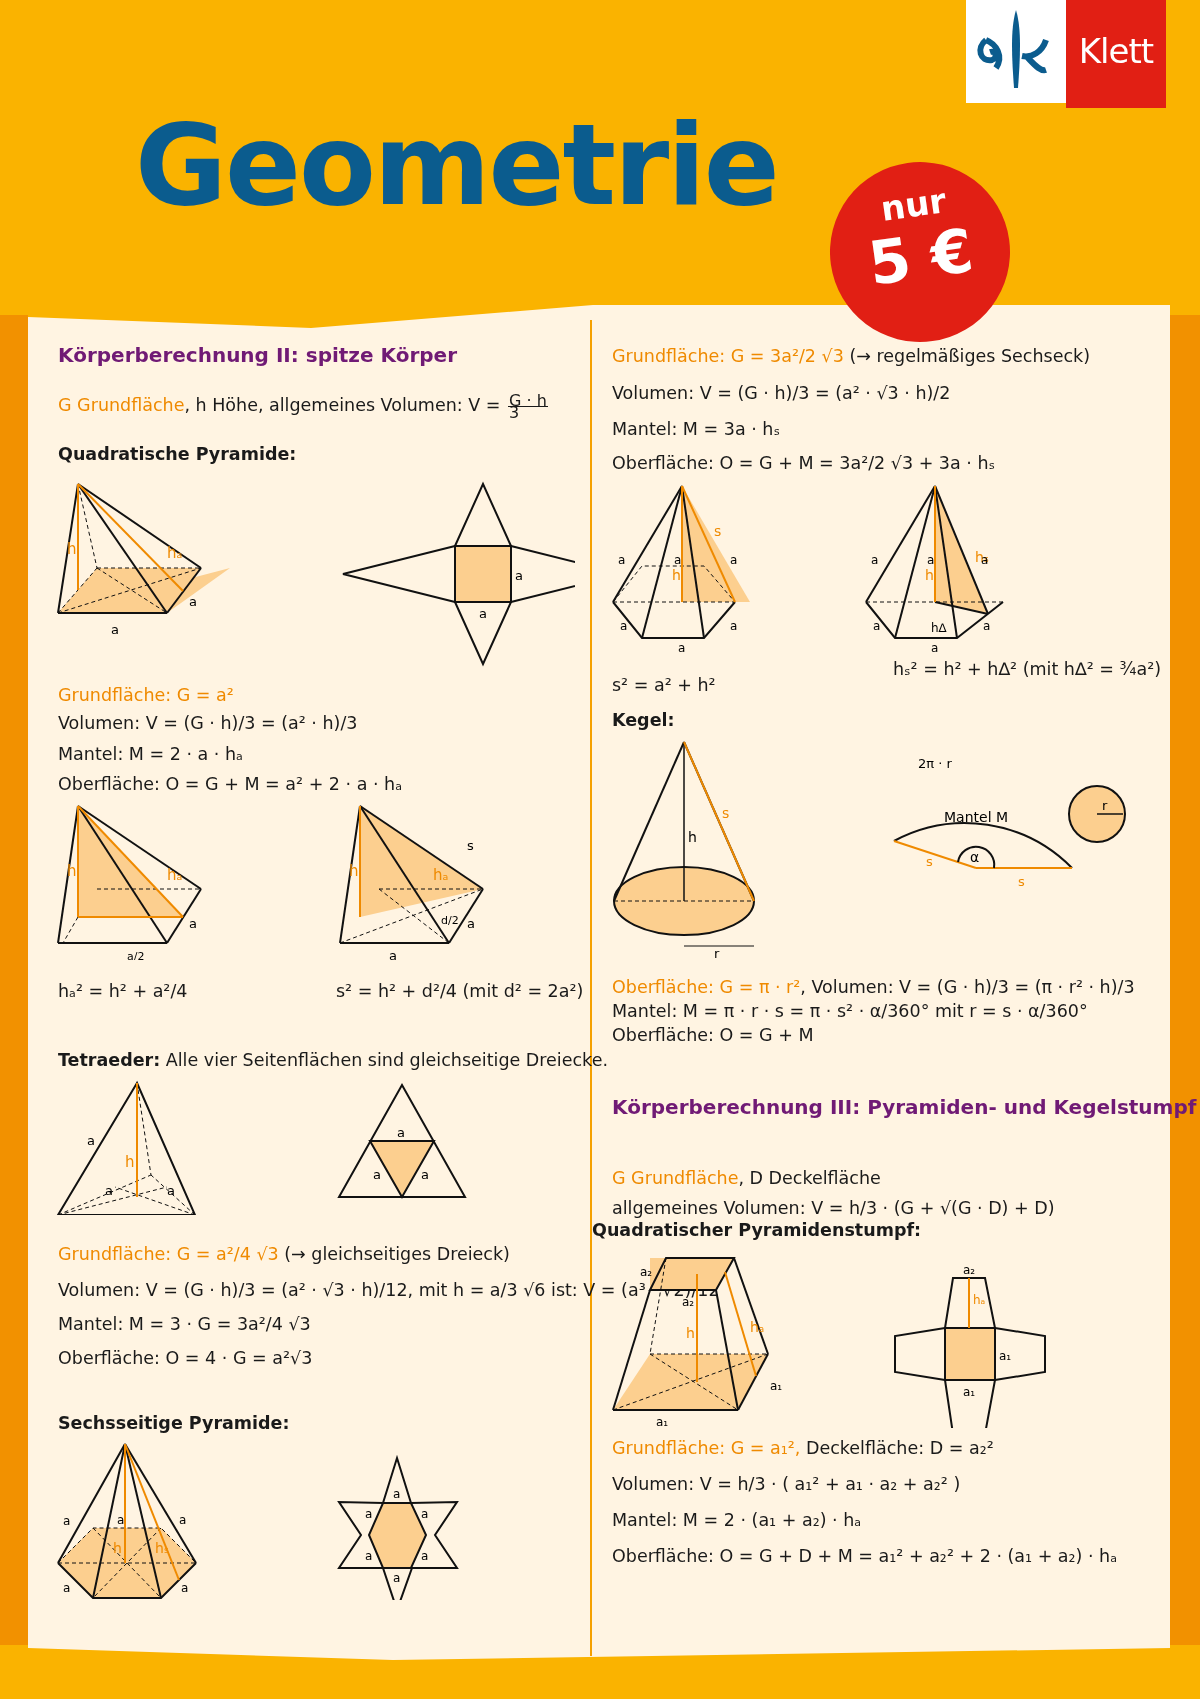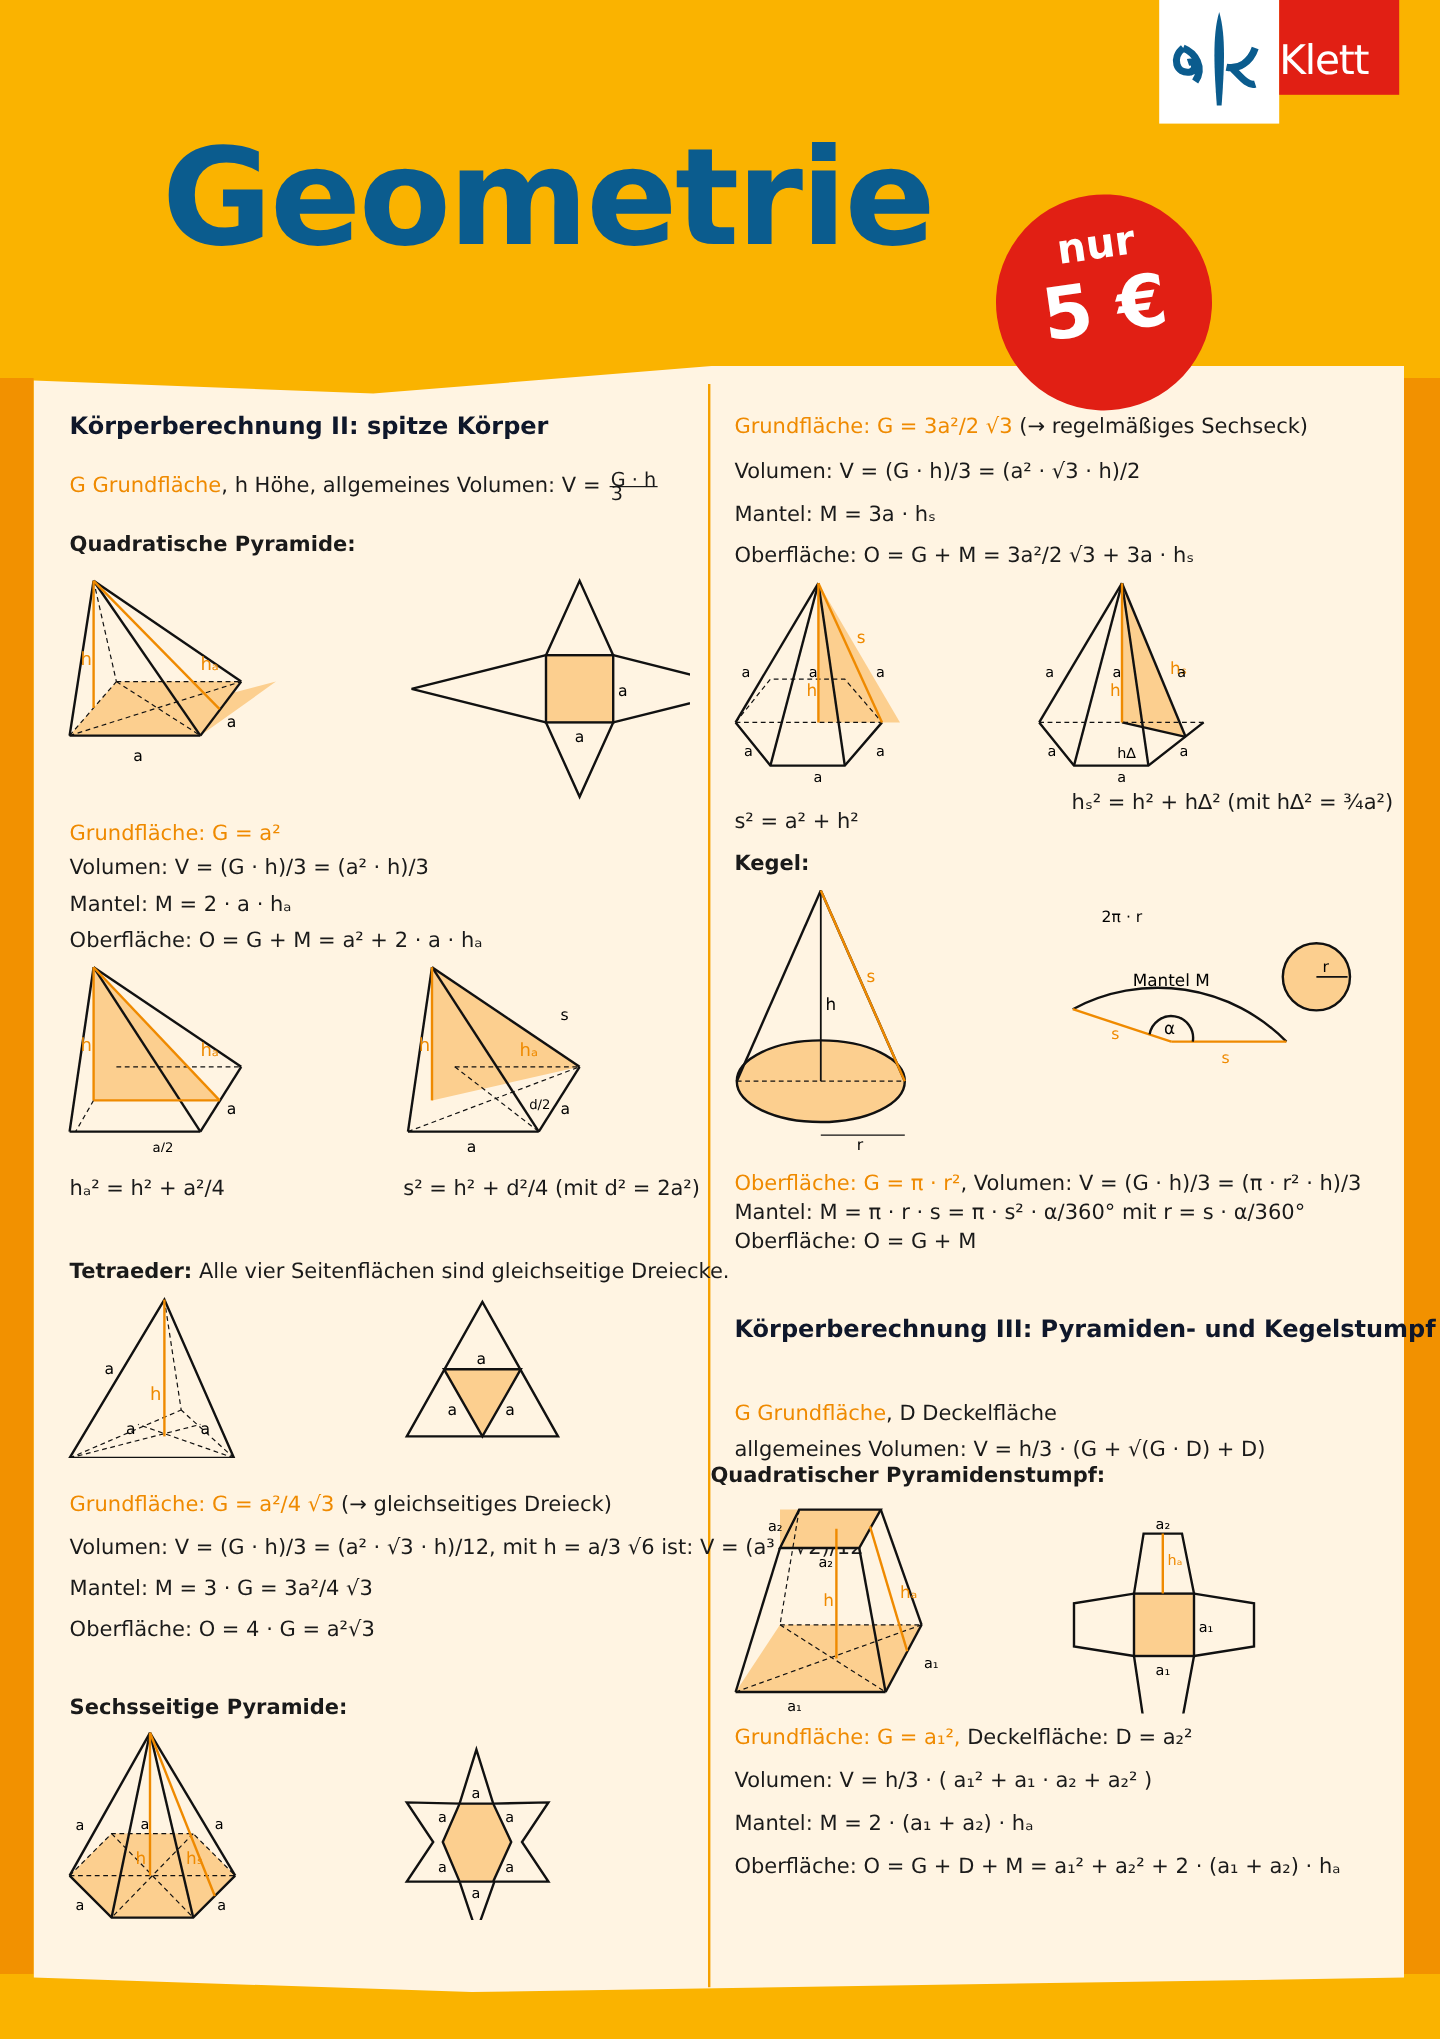--- a/index.html
+++ b/index.html
@@ -5,26 +5,26 @@
   html,body{margin:0;padding:0;}
   body{width:1200px;height:1699px;position:relative;overflow:hidden;background:#fab300;font-family:"DejaVu Sans",sans-serif;color:#1a1a1a;}
   .abs{position:absolute;}
   #sidebar-left{left:0;top:315px;width:28px;height:1330px;background:#f29100;}
   #sidebar-right{right:0;top:315px;width:30px;height:1330px;background:#f29100;}
   #paper{left:28px;top:0;width:1142px;height:1699px;}
   #paper svg{position:absolute;left:0;top:0;}
   .title{left:135px;top:100px;font-family:"DejaVu Sans",sans-serif;font-weight:bold;font-size:112px;color:#0b5c8e;letter-spacing:-2px;}
   .logo{left:966px;top:0;width:200px;height:103px;}
   .logo .w{position:absolute;left:0;top:0;width:100px;height:103px;background:#fff;}
-  .logo .r{position:absolute;left:100px;top:0;width:100px;height:79px;background:#e11f14;color:#fff;font-family:"DejaVu Sans",sans-serif;font-size:34px;line-height:103px;text-align:left;letter-spacing:-1px;}
+  .logo .r{position:absolute;left:100px;top:0;width:100px;height:108px;background:#e11f14;color:#fff;font-family:"DejaVu Sans",sans-serif;font-size:34px;line-height:103px;text-align:center;letter-spacing:-1px;}
   .badge{left:830px;top:162px;width:180px;height:180px;border-radius:50%;background:#e11f14;color:#fff;text-align:center;transform:rotate(-8deg);}
   .badge .nur{position:absolute;left:0;right:0;top:22px;font-size:34px;font-weight:bold;}
   .badge .price{position:absolute;left:0;right:0;top:60px;font-size:60px;font-weight:bold;}
   .t{position:absolute;font-size:17.5px;white-space:nowrap;line-height:22px;}
-  .h2{font-size:20px;font-weight:bold;color:#0f172a;}
+  .h2{font-size:20px;font-weight:bold;color:#701a75;}
   .h3{font-weight:bold;}
   .o{color:#ef8a00;}
   .frac{display:inline-block;vertical-align:middle;text-align:left;font-size:16px;line-height:11px;margin:0 2px;}
   .frac span{display:block;padding:0 1px;}
   .frac span:first-child{border-bottom:1px solid currentColor;}
 </style>
 </head>
 <body>
 
 <div class="abs" id="sidebar-left"></div>

